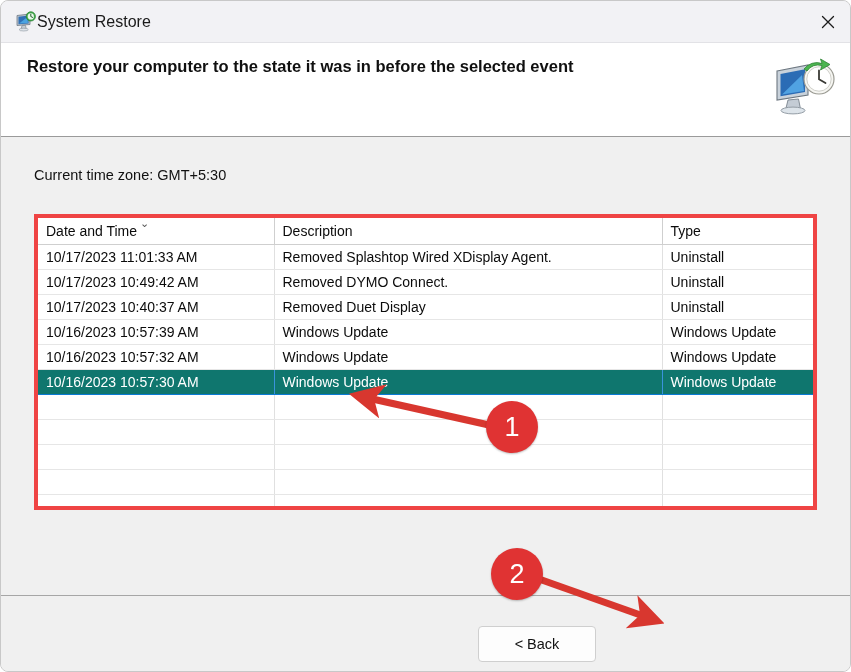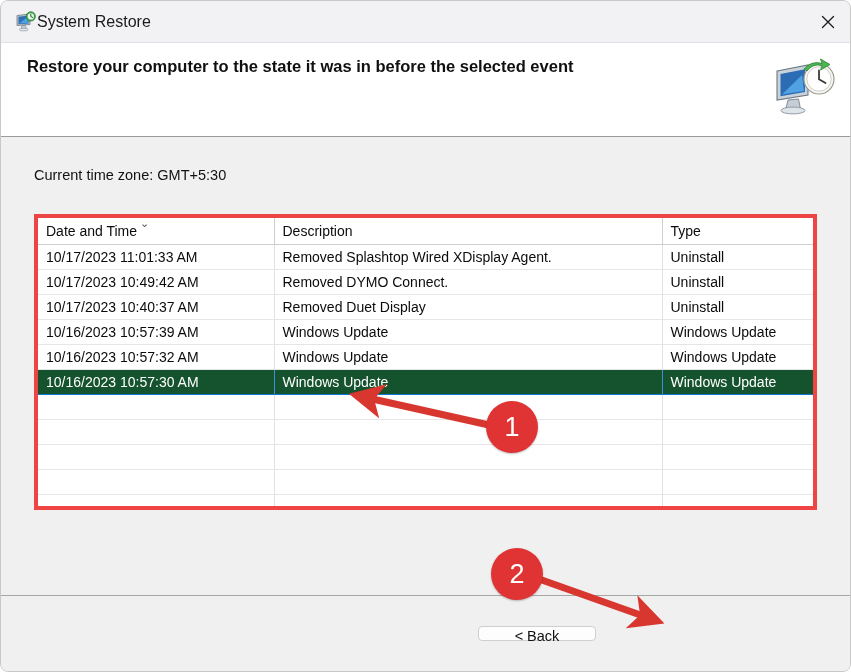--- a/index.html
+++ b/index.html
@@ -145,21 +145,21 @@
     padding: 0 0 0 8px;
     border-bottom: 1px solid #e6e6e6;
     border-right: 1px solid #e0e0e0;
     vertical-align: middle;
     white-space: nowrap;
     overflow: hidden;
     text-overflow: ellipsis;
   }
   .grid td:last-child { border-right: none; }
   tr.selected td {
-    background: #14532d;
+    background: #0f766e;
     color: #ffffff;
     border-bottom-color: #0a7ad4;
     border-right-color: #3a93dc;
   }
   tr.empty td { border-right-color: #e0e0e0; }
 
   
   .scan-btn {
     position: absolute;
     left: 582px; top: 534px;
@@ -179,21 +179,21 @@
     position: absolute;
     left: 0; top: 594px;
     width: 851px;
     height: 78px;
     background: #f0f0f0;
     border-top: 1px solid #a6a6a6;
     box-sizing: border-box;
   }
   .btn {
     position: absolute;
-    height: 15px;
+    height: 36px;
     background: #fdfdfd;
     border: 1px solid #cfcfcf;
     border-radius: 4px;
     font-family: "Liberation Sans", sans-serif;
     font-size: 14.5px;
     color: #111;
     cursor: pointer;
     box-sizing: border-box;
   }
   .btn-back   { left: 477px; top: 30px; width: 118px; }

